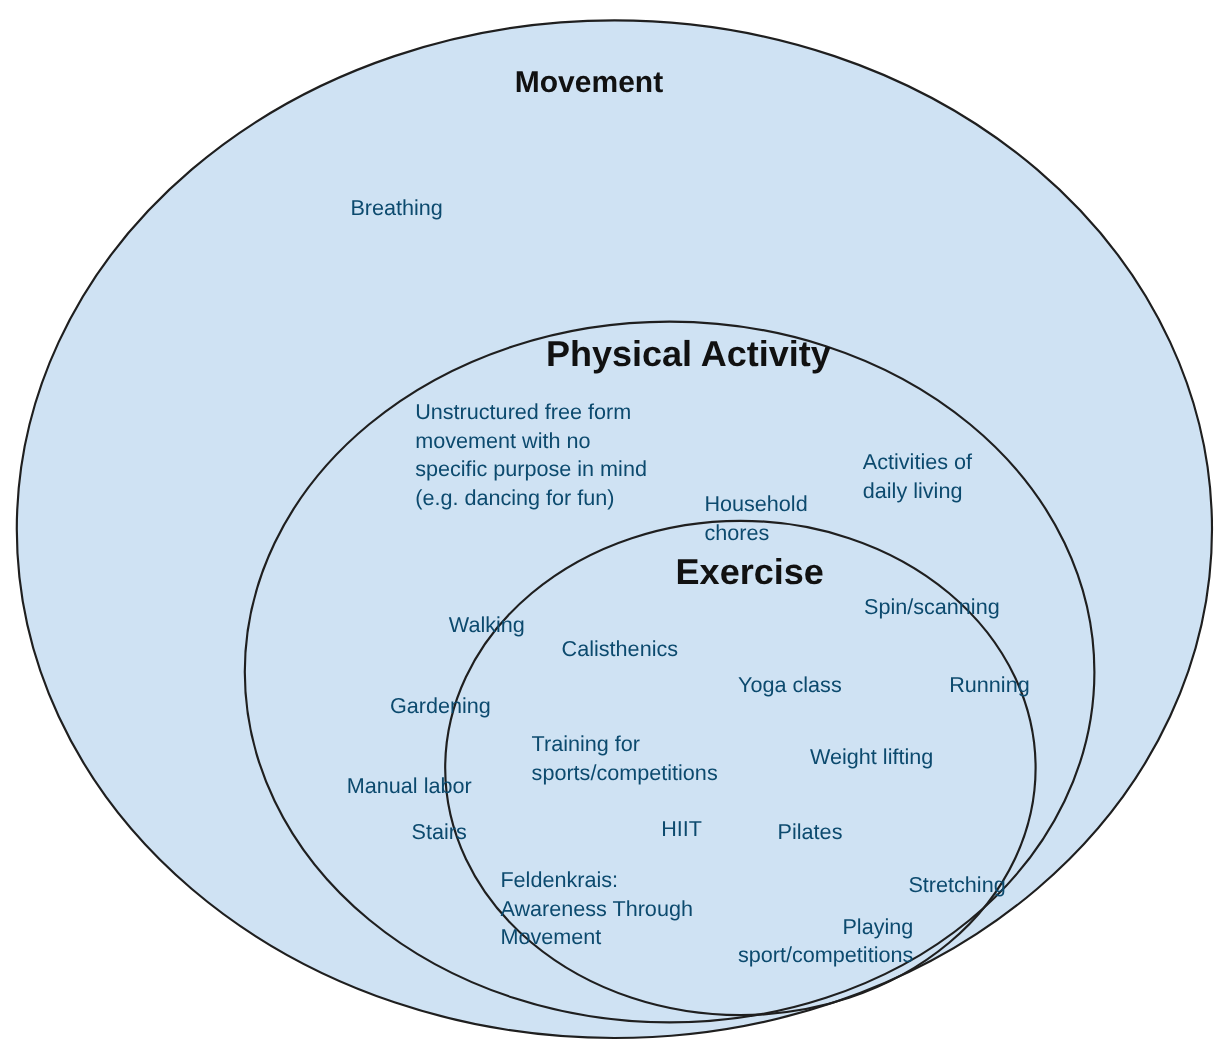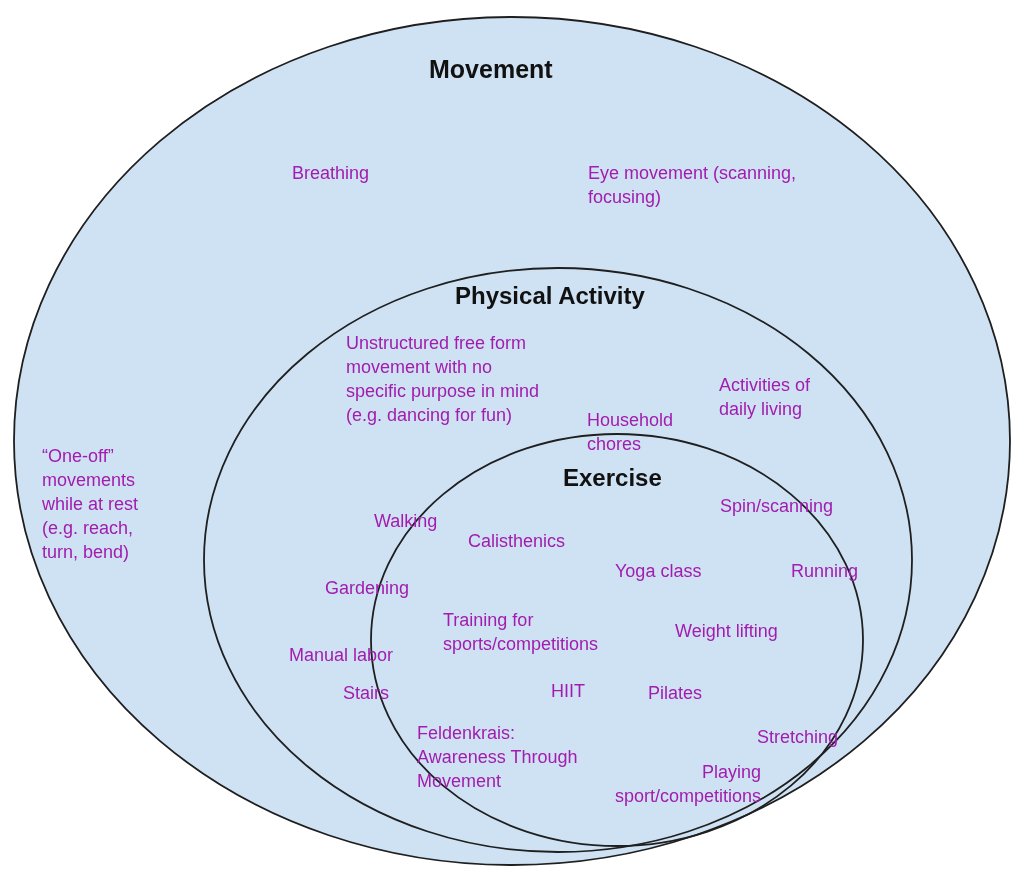--- a/index.html
+++ b/index.html
@@ -20,26 +20,26 @@
   .canvas svg {
     position: absolute;
     left: 0;
     top: 0;
   }
   .label {
     position: absolute;
     font-size: 18px;
     line-height: 24px;
     white-space: pre-line;
-    color: #a21caf;
+    color: #0c4a6e;
   }
   .set-title {
     position: absolute;
     font-weight: bold;
-    font-size: 24px;
+    font-size: 30px;
     line-height: 26px;
     white-space: nowrap;
     color: #111111;
   }
   .set-title.movement {
     font-size: 25px;
     line-height: 30px;
   }
 </style>
 </head>
@@ -51,27 +51,20 @@
     <ellipse cx="512" cy="441" rx="498" ry="424" fill="#cfe2f3" stroke="#1f1f1f" stroke-width="1.8"></ellipse>
     <ellipse cx="558" cy="560" rx="354" ry="292" fill="none" stroke="#1f1f1f" stroke-width="1.8"></ellipse>
     <ellipse cx="617" cy="640" rx="246" ry="206" fill="none" stroke="#1f1f1f" stroke-width="1.8"></ellipse>
   </svg>
 
   <div class="set-title movement" style="left:429px; top:54px;">Movement</div>
   <div class="set-title" style="left:455px; top:283px;">Physical Activity</div>
   <div class="set-title" style="left:563px; top:465px;">Exercise</div>
 
   <div class="label" style="left:292px; top:161px;">Breathing</div>
-  <div class="label" style="left:588px; top:161px;">Eye movement (scanning,
-focusing)</div>
-  <div class="label" style="left:42px; top:444px;">“One-off”
-movements
-while at rest
-(e.g. reach,
-turn, bend)</div>
 
   <div class="label" style="left:346px; top:331px;">Unstructured free form
 movement with no
 specific purpose in mind
 (e.g. dancing for fun)</div>
   <div class="label" style="left:587px; top:408px;">Household
 chores</div>
   <div class="label" style="left:719px; top:373px;">Activities of
 daily living</div>
   <div class="label" style="left:374px; top:509px;">Walking</div>

